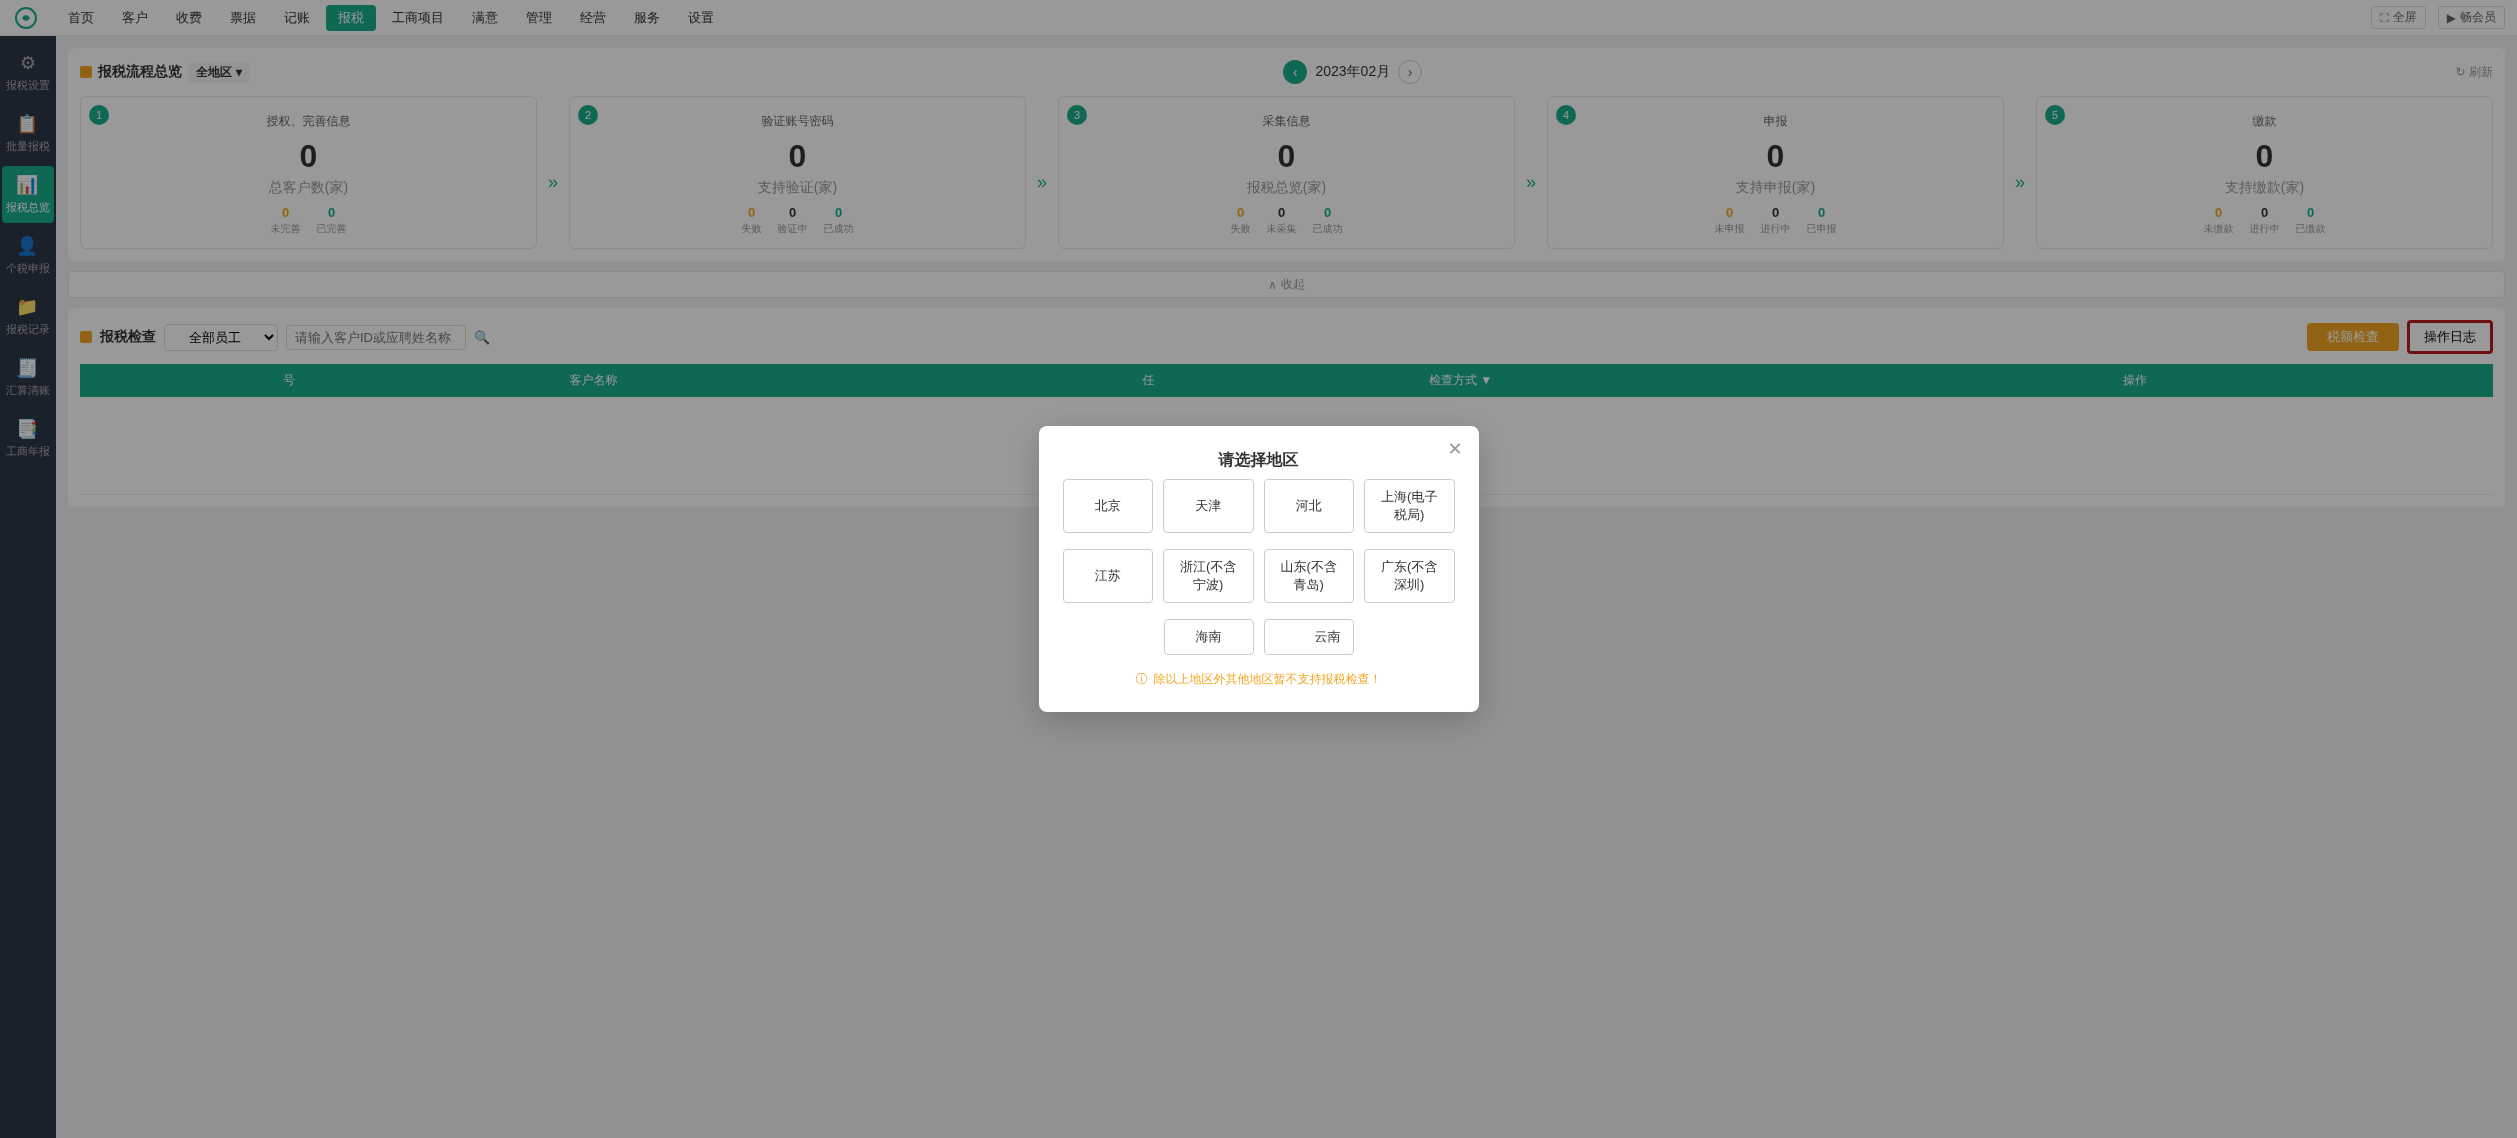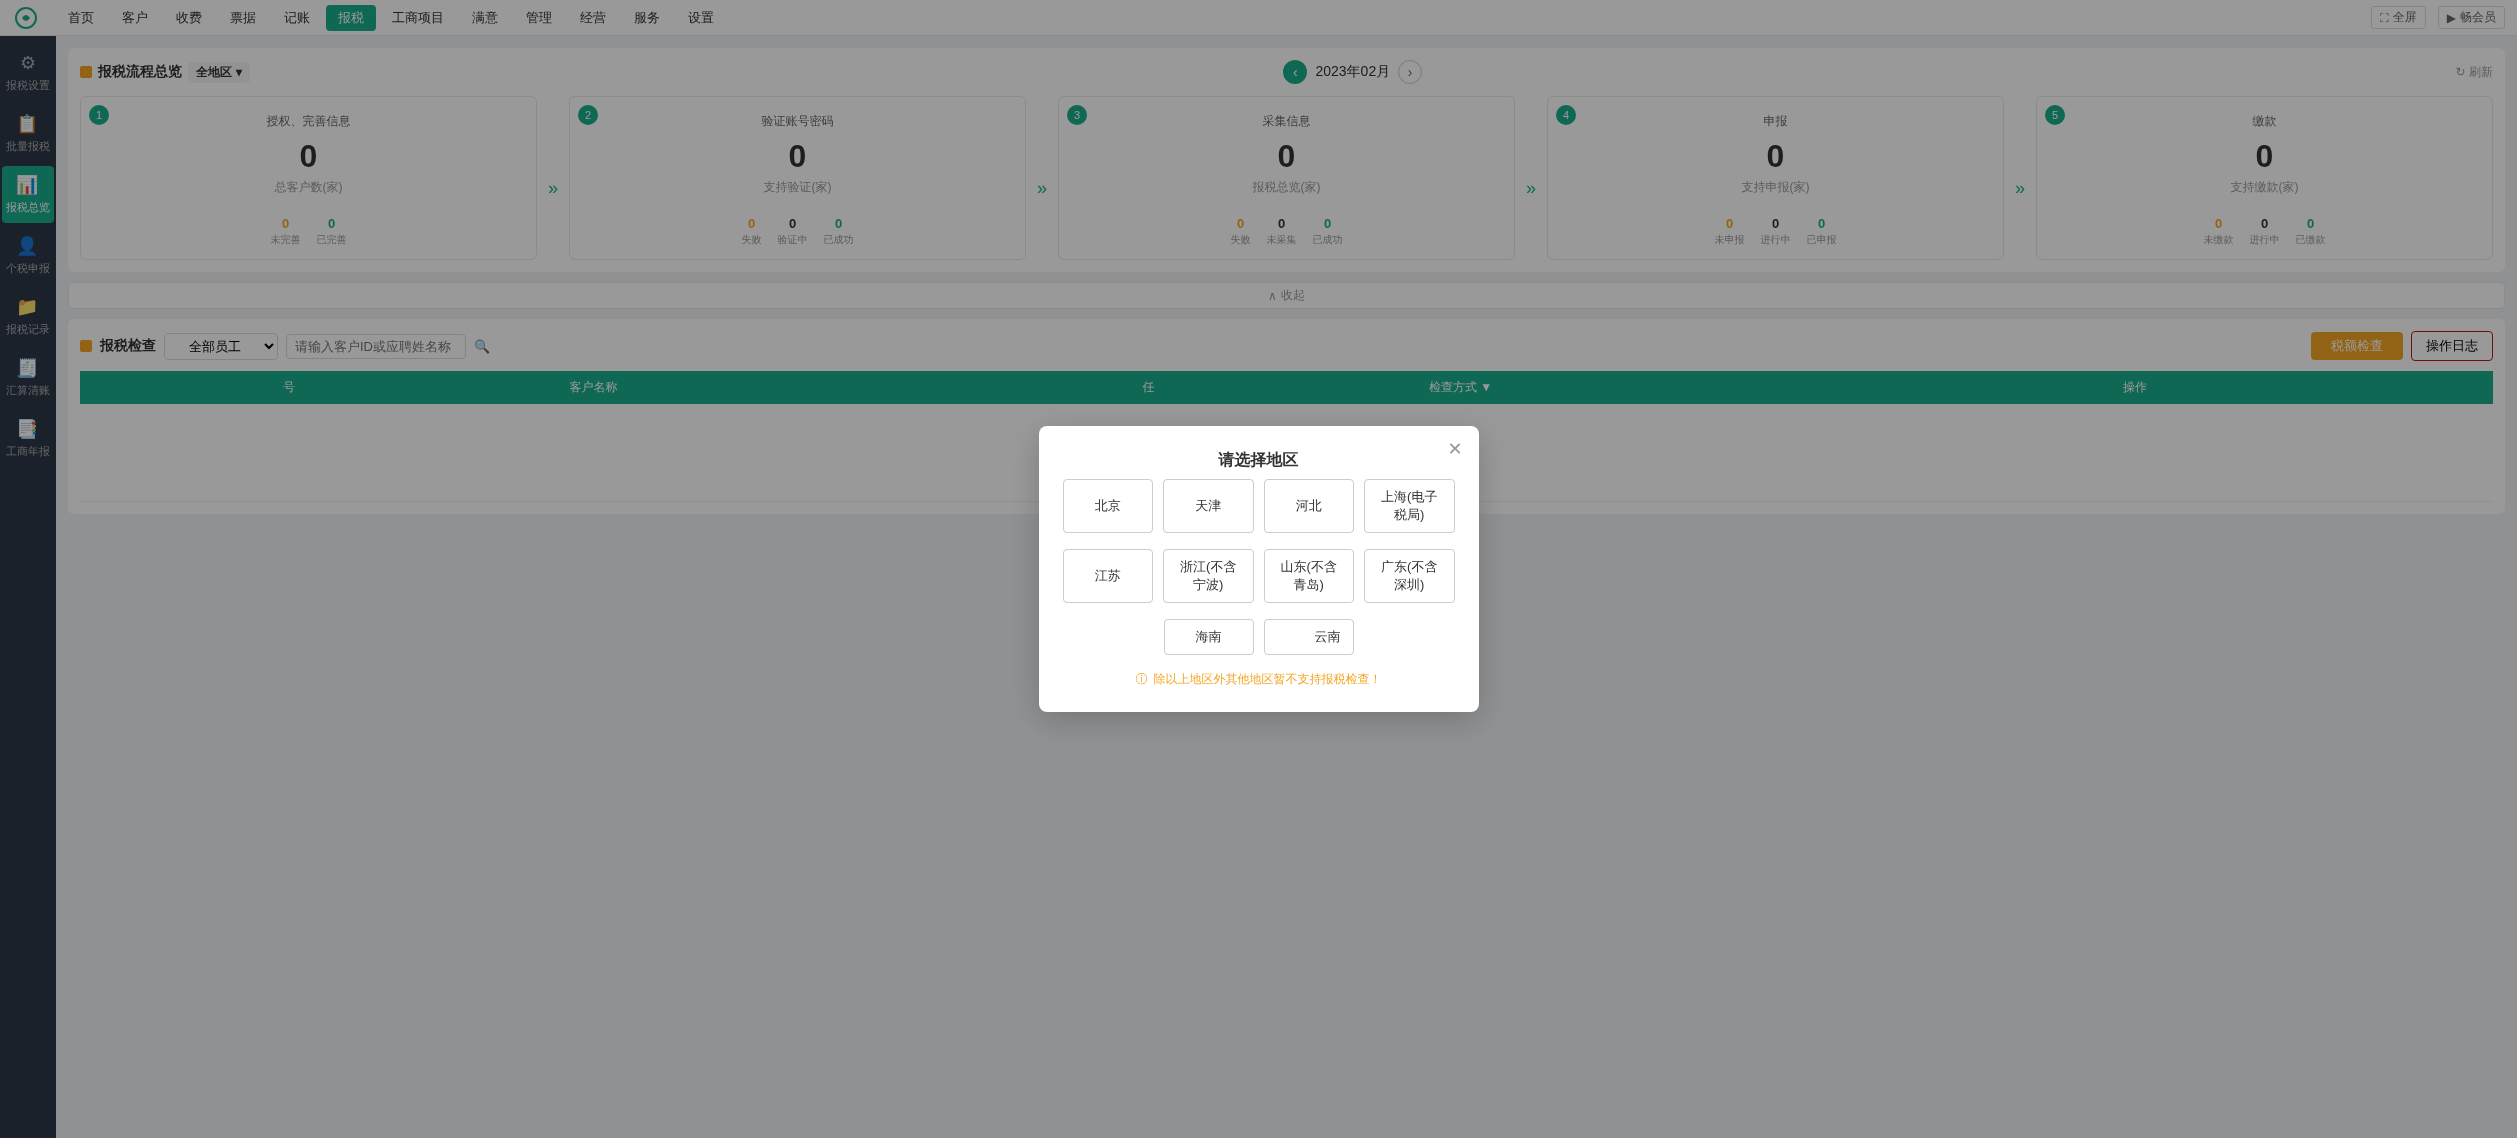--- a/index.html
+++ b/index.html
@@ -156,23 +156,23 @@
     }
     .flow-card-count {
       text-align: center;
       font-size: 32px;
       font-weight: bold;
       color: #333;
       margin-bottom: 4px;
     }
     .flow-card-sub {
       text-align: center;
-      font-size: 12px;
+      font-size: 14px;
       color: #999;
-      margin-bottom: 20px;
+      margin-bottom: 8px;
     }
     .flow-card-stats {
       display: flex;
       justify-content: center;
       gap: 16px;
       font-size: 11px;
     }
     .flow-card-stat { display: flex; flex-direction: column; align-items: center; gap: 2px; }
     .flow-card-stat .val { font-size: 13px; font-weight: bold; }
     .flow-card-stat .val.orange { color: #f5a623; }
@@ -222,21 +222,21 @@
       background: #f5a623;
       color: #fff;
       border: none;
       padding: 5px 20px;
       border-radius: 4px;
       cursor: pointer;
       font-size: 13px;
       margin-left: auto;
     }
     .check-btn-outline {
-      border: 1px solid #b91c1c;
+      border: 3px solid #b91c1c;
       background: #fff;
       padding: 5px 14px;
       border-radius: 4px;
       cursor: pointer;
       font-size: 13px;
     }
     .check-select {
       border: 1px solid #ddd;
       border-radius: 4px;
       padding: 4px 20px;

